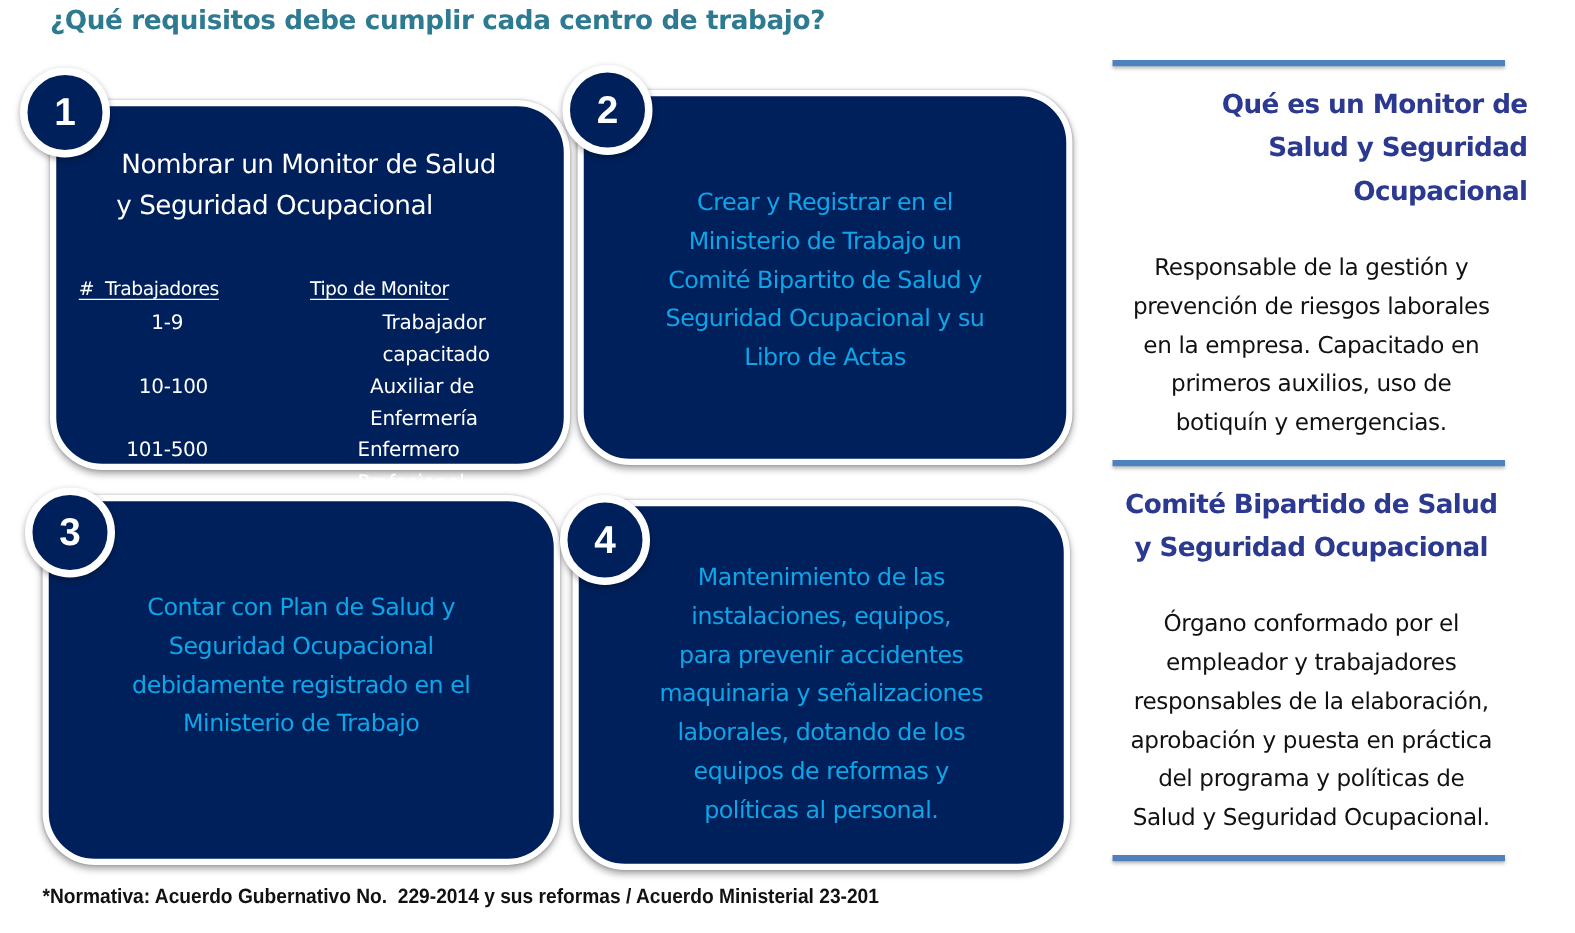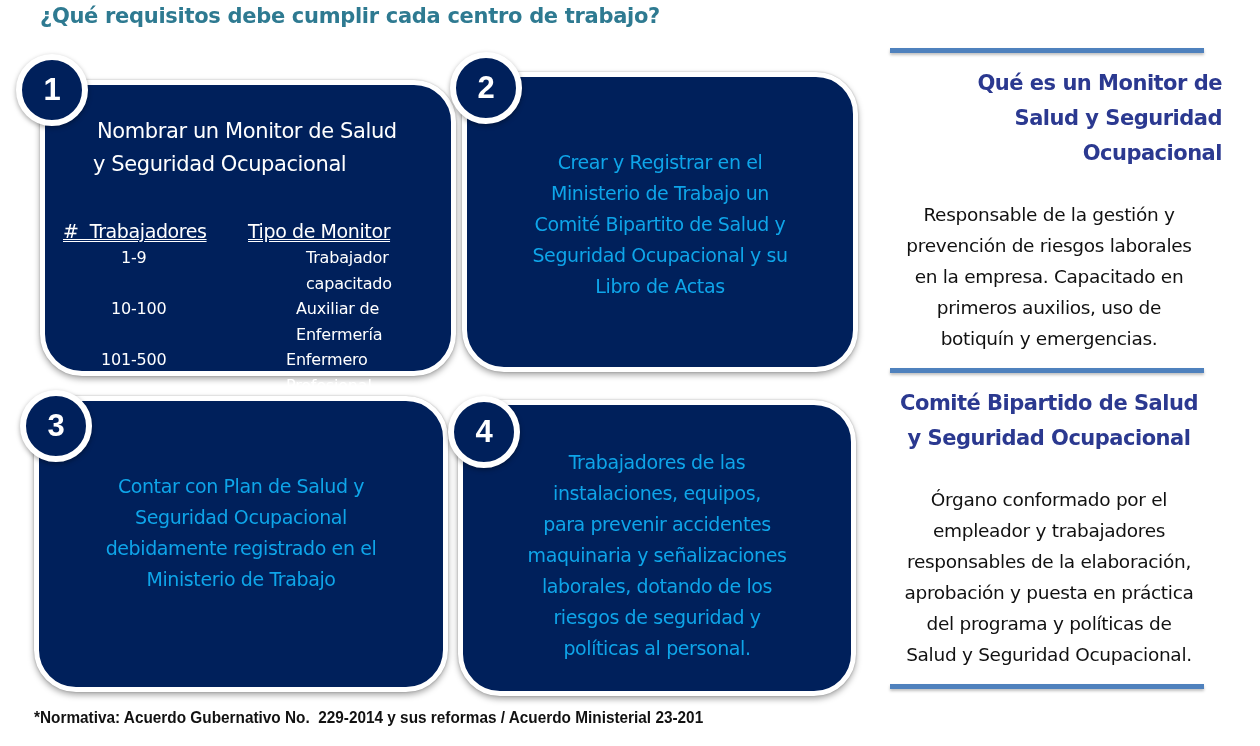--- a/index.html
+++ b/index.html
@@ -29,21 +29,21 @@
   .card-text {
     position:absolute; left:0; right:0; text-align:center;
     font-size:19px; line-height:31px; color:#0ea5e9;
     font-family:"DejaVu Sans", sans-serif; letter-spacing:-0.4px;
   }
   .c1-title {
     position:absolute; left:52px; top:30px; width:360px;
     font-size:21px; line-height:33px; letter-spacing:-0.4px;
   }
   .tbl { position:absolute; left:18px; top:133px; width:380px; }
-  .tbl-head { display:flex; font-size:19px; line-height:27px; letter-spacing:-0.4px;text-decoration:underline; }
+  .tbl-head { display:flex; font-size:15px; line-height:27px; letter-spacing:-0.4px; }
   .tbl-head span { text-decoration:underline; text-underline-offset:3px; }
   .tbl-row { display:flex; font-size:16px; line-height:25.5px; letter-spacing:-0.2px; }
   .col1 { width:185px; }
   .col2 { flex:1; }
   .rule {
     position:absolute; left:890px; width:314px; height:5px; background:#4f81bd;
     box-shadow: 0 2px 3px rgba(0,0,0,0.25);
   }
   .side-head {
     position:absolute; left:876px; width:346px; text-align:center;
@@ -111,26 +111,26 @@
     <div>Contar con Plan de Salud y</div>
     <div>Seguridad Ocupacional</div>
     <div>debidamente registrado en el</div>
     <div>Ministerio de Trabajo</div>
   </div>
 </div>
 <div class="badge" style="left:20px; top:390px;">3</div>
 
 <div class="card" style="left:458px; top:400px; width:398px; height:296px;">
   <div class="card-text" style="top:42px;">
-    <div>Trabajadores de las</div>
+    <div>Mantenimiento de las</div>
     <div>instalaciones, equipos,</div>
     <div>para prevenir accidentes</div>
     <div>maquinaria y señalizaciones</div>
     <div>laborales, dotando de los</div>
-    <div>riesgos de seguridad y</div>
+    <div>equipos de reformas y</div>
     <div>políticas al personal.</div>
   </div>
 </div>
 <div class="badge" style="left:448px; top:396px;">4</div>
 
 <div class="rule" style="top:48px;"></div>
 <div class="side-head" style="top:66px;text-align:right;">
   <div>Qué es un Monitor de</div>
   <div>Salud y Seguridad</div>
   <div>Ocupacional</div>

